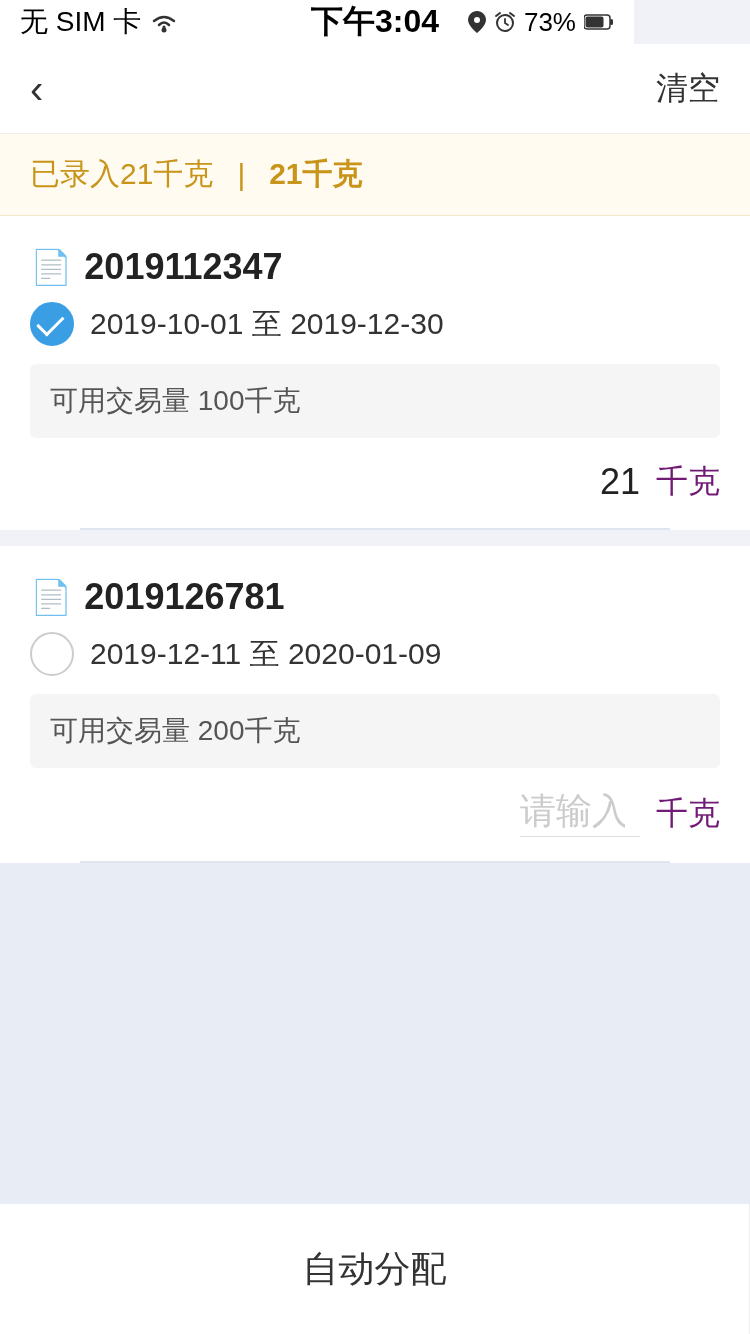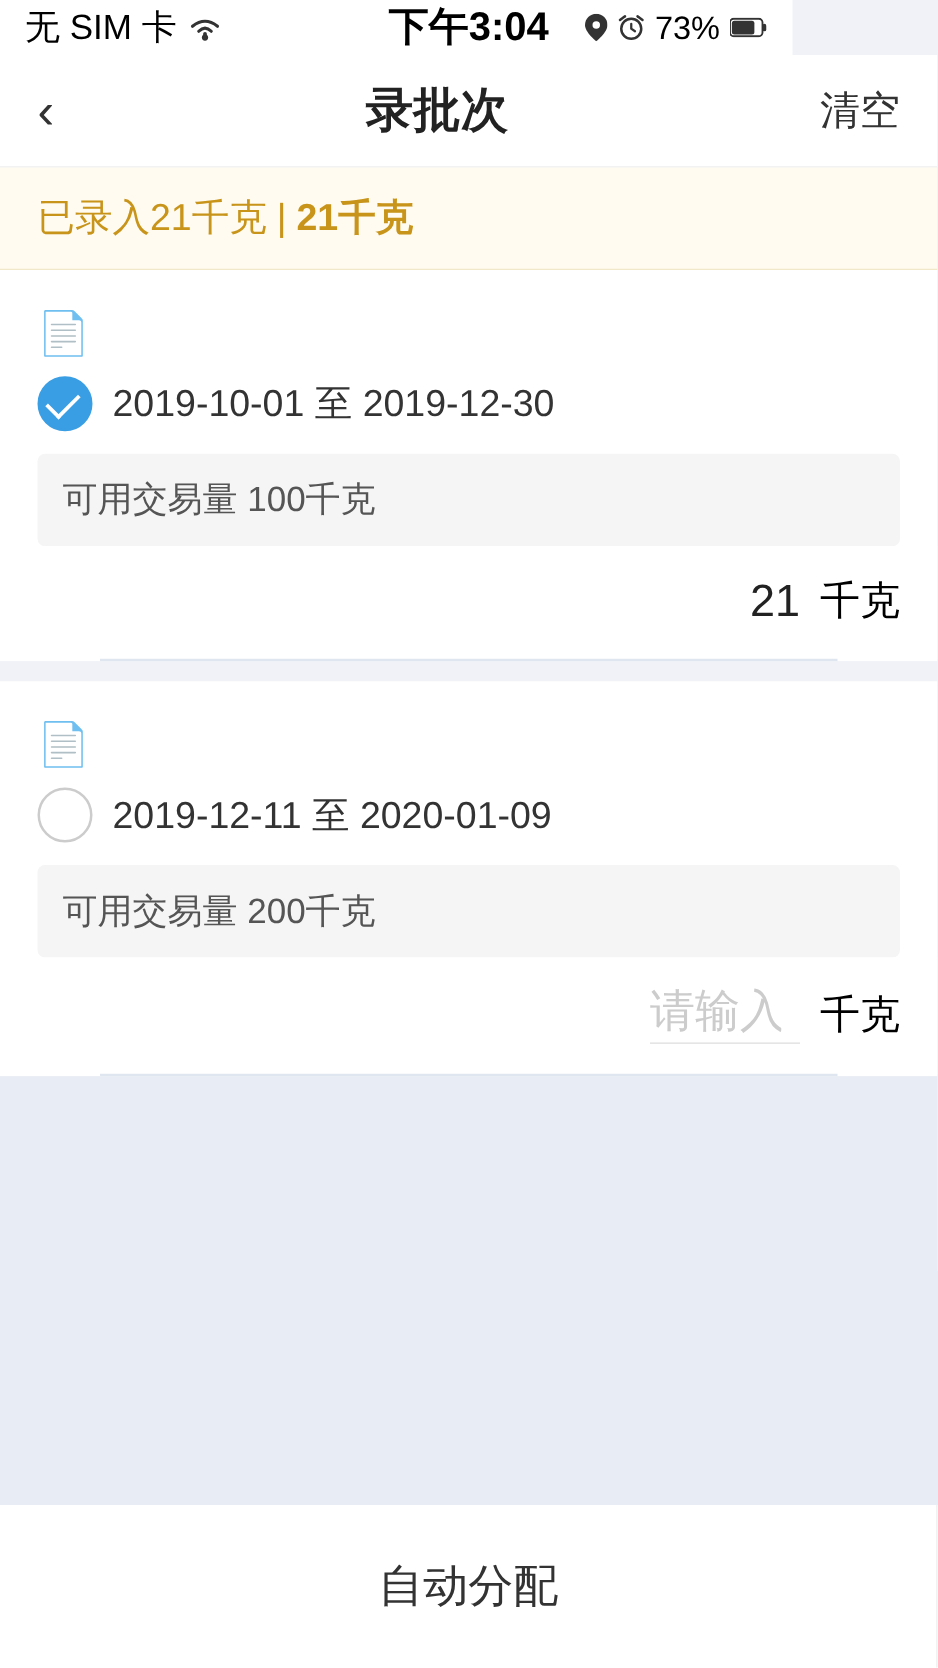--- a/index.html
+++ b/index.html
@@ -73,21 +73,21 @@
       font-family: Liberation Serif, serif;
     }
 
     
     .summary-bar {
       width: 750px;
       background: #fffbf0;
       padding: 20px 30px;
       display: flex;
       align-items: center;
-      gap: 8px;
+      gap: 24px;
       border-bottom: 1px solid #f0e8c8;
     }
     .summary-recorded {
       color: #c8941a;
       font-size: 30px;
     }
     .summary-divider {
       color: #c8941a;
       font-size: 30px;
     }
@@ -181,21 +181,21 @@
       width: 120px;
       outline: none;
       background: transparent;
       padding-bottom: 4px;
     }
     .qty-input::placeholder {
       color: #ccc;
     }
     .qty-unit {
       font-size: 32px;
-      color: #000000;
+      color: #701a75;
       font-weight: 400;
     }
     .qty-value {
       font-size: 36px;
       color: #222;
       font-weight: 500;
     }
 
     
     .separator-line {
@@ -285,56 +285,57 @@
     <svg width="30" height="16" viewBox="0 0 30 16">
       <rect x="0" y="1" width="26" height="14" rx="3" stroke="#333" stroke-width="1.5" fill="none"></rect>
       <rect x="26" y="5" width="3" height="6" rx="1.5" fill="#333"></rect>
       <rect x="1.5" y="2.5" width="18" height="11" rx="2" fill="#333"></rect>
     </svg>
   </div>
 </div>
 
 <div class="nav-bar">
   <span class="nav-back">‹</span>
-  <span class="nav-title">录批次</span>
   <span class="nav-clear">清空</span>
 </div>
 
 <div class="summary-bar">
   <span class="summary-recorded">已录入21千克</span>
   <span class="summary-divider">|</span>
   <span class="summary-value">21千克</span>
 </div>
 
 <div class="page-content">
 
   <div class="batch-item">
     <div class="batch-item-inner">
       <div class="batch-id-row">
         <span class="batch-doc-icon">📄</span>
+        <span class="batch-id">2019112347</span>
       </div>
       <div class="batch-date-row">
         <div class="radio-circle checked"></div>
         <span class="batch-date">2019-10-01 至 2019-12-30</span>
       </div>
       <div class="available-qty-bar">可用交易量 100千克</div>
     </div>
     <div class="qty-input-row">
       <span class="qty-value">21</span>
       <span class="qty-unit">千克</span>
     </div>
     <div class="separator-line"></div>
   </div>
 
   <div class="item-separator"></div>
 
   <div class="batch-item">
     <div class="batch-item-inner">
       <div class="batch-id-row">
         <span class="batch-doc-icon">📄</span>
+        <span class="batch-id">2019126781</span>
       </div>
       <div class="batch-date-row">
         <div class="radio-circle"></div>
         <span class="batch-date">2019-12-11 至 2020-01-09</span>
       </div>
       <div class="available-qty-bar">可用交易量 200千克</div>
     </div>
     <div class="qty-input-row">
       <input class="qty-input" type="number" value="" placeholder="请输入销售数量" style="">
       <span class="qty-unit">千克</span>

